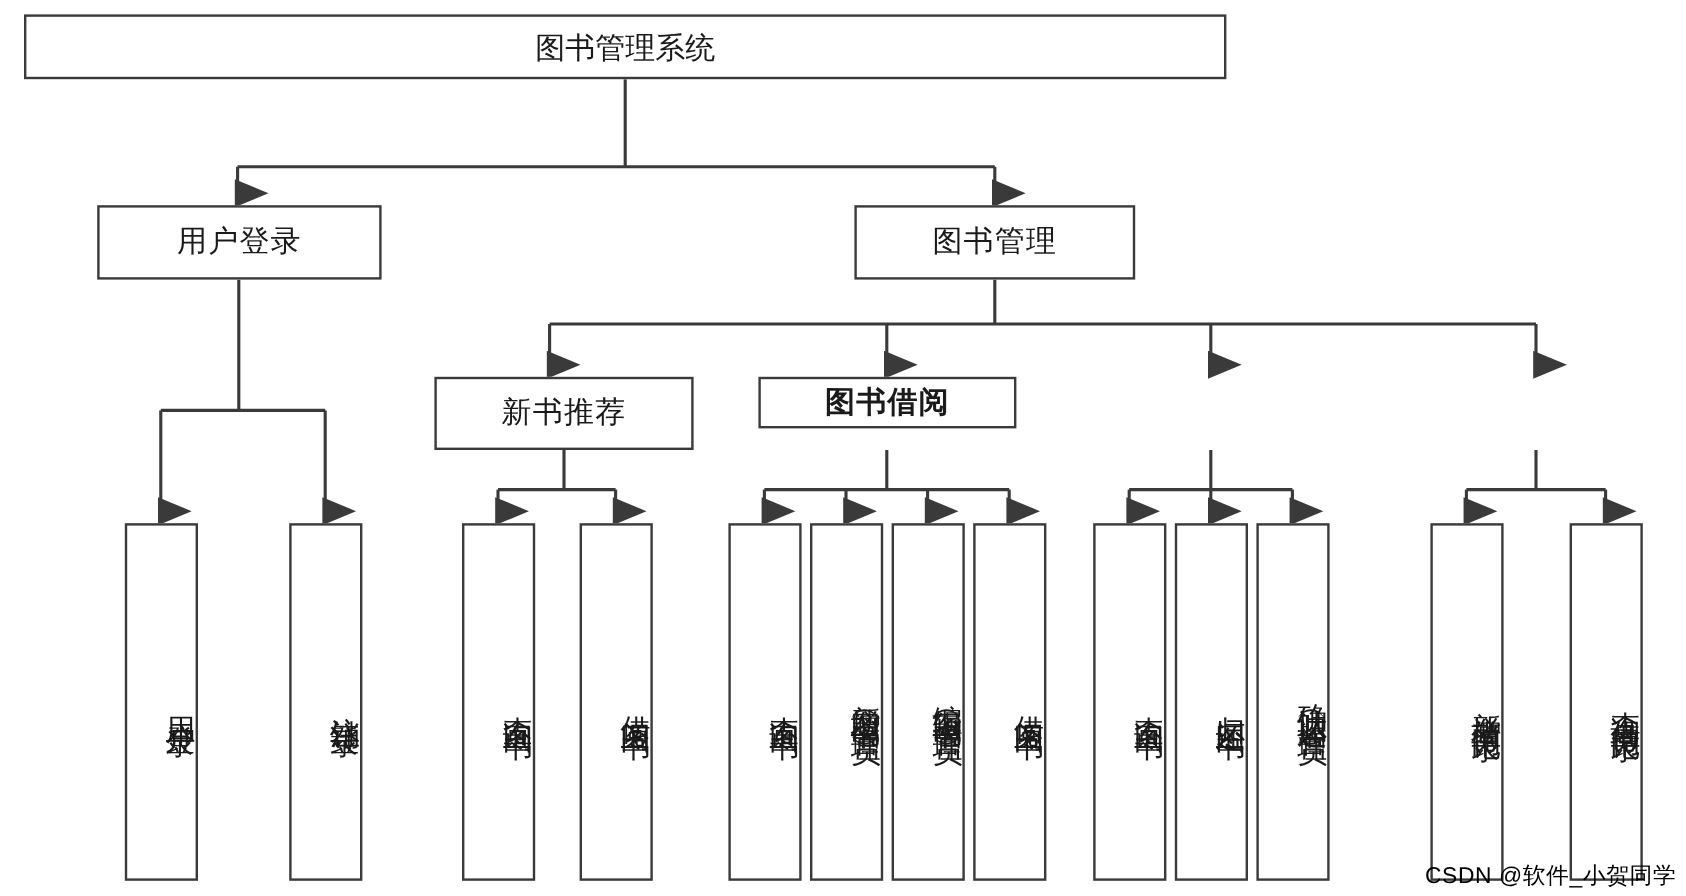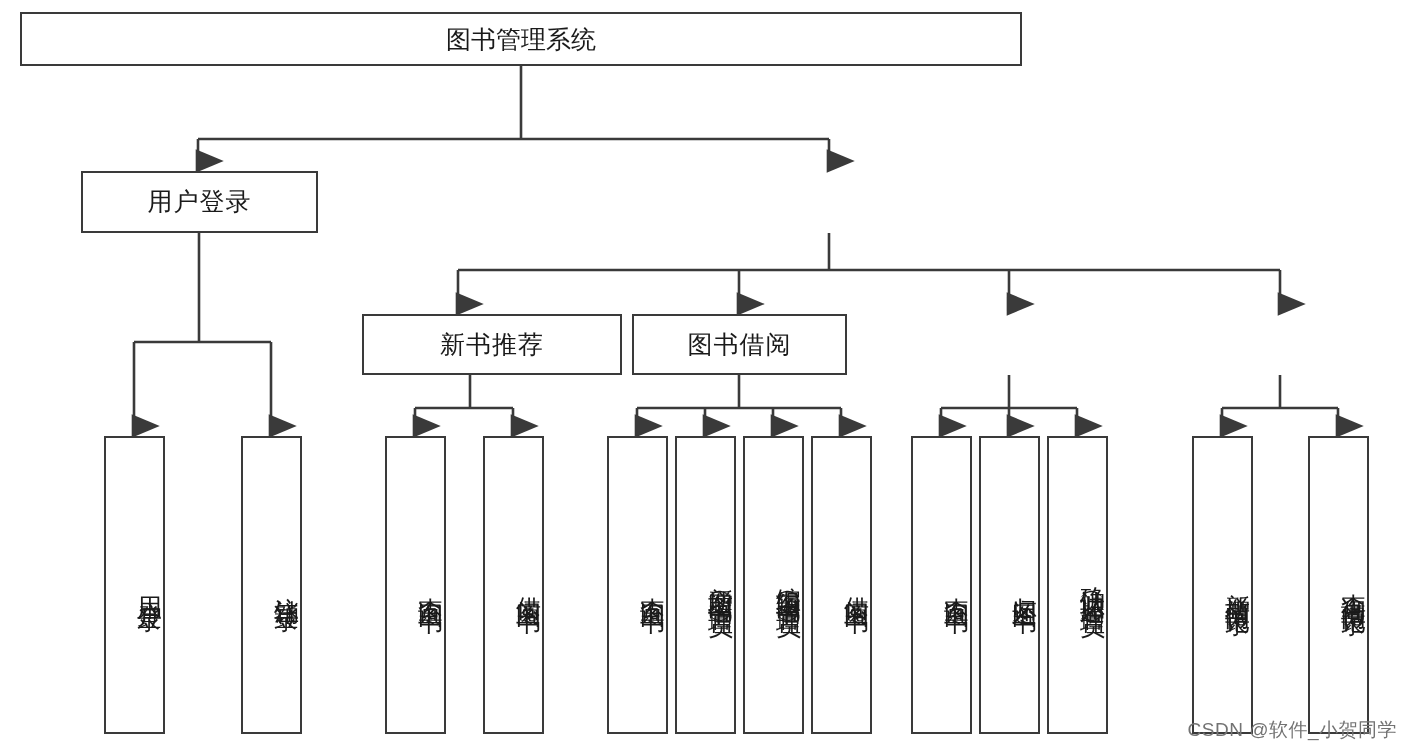--- a/index.html
+++ b/index.html
@@ -52,21 +52,21 @@
     text-orientation:upright;
     letter-spacing:4px;
     display:block;
     white-space:nowrap;
   }
   .watermark{
     position:absolute;
     right:8px;
     bottom:4px;
     font-size:19px;
-    color:#737373;
+    color:#000000;
     letter-spacing:0.5px;
     white-space:nowrap;
     user-select:none;
   }
 </style>
 </head>
 <body>
 
 <div id="canvas">
 
@@ -120,25 +120,28 @@
     </g>
   </svg>
 
   <div class="node root" style="left:20px;top:12px;width:1002px;height:54px;">
     <span>图书管理系统</span>
   </div>
 
   <div class="node h" style="left:81px;top:171px;width:237px;height:62px;">
     <span>用户登录</span>
   </div>
+  <div class="node h" style="left:712px;top:171px;width:234px;height:62px;">
+    <span>图书管理</span>
+  </div>
 
-  <div class="node h" style="left:362px;top:314px;width:260px;height:61px;">
+  <div class="node h" style="left:362px;top:314px;width:216px;height:61px;">
     <span>新书推荐</span>
   </div>
-  <div class="node h" style="left:632px;top:314px;width:215px;height:61px;">
+  <div class="node h" style="left:632px;top:314px;width:215px;height:43px;font-weight:bold;">
     <span>图书借阅</span>
   </div>
 
   <div class="node v" style="left:104px;top:436px;width:61px;height:298px;">
     <span class="vtext">用户登录</span>
   </div>
   <div class="node v" style="left:241px;top:436px;width:61px;height:298px;">
     <span class="vtext">注销登录</span>
   </div>
 

